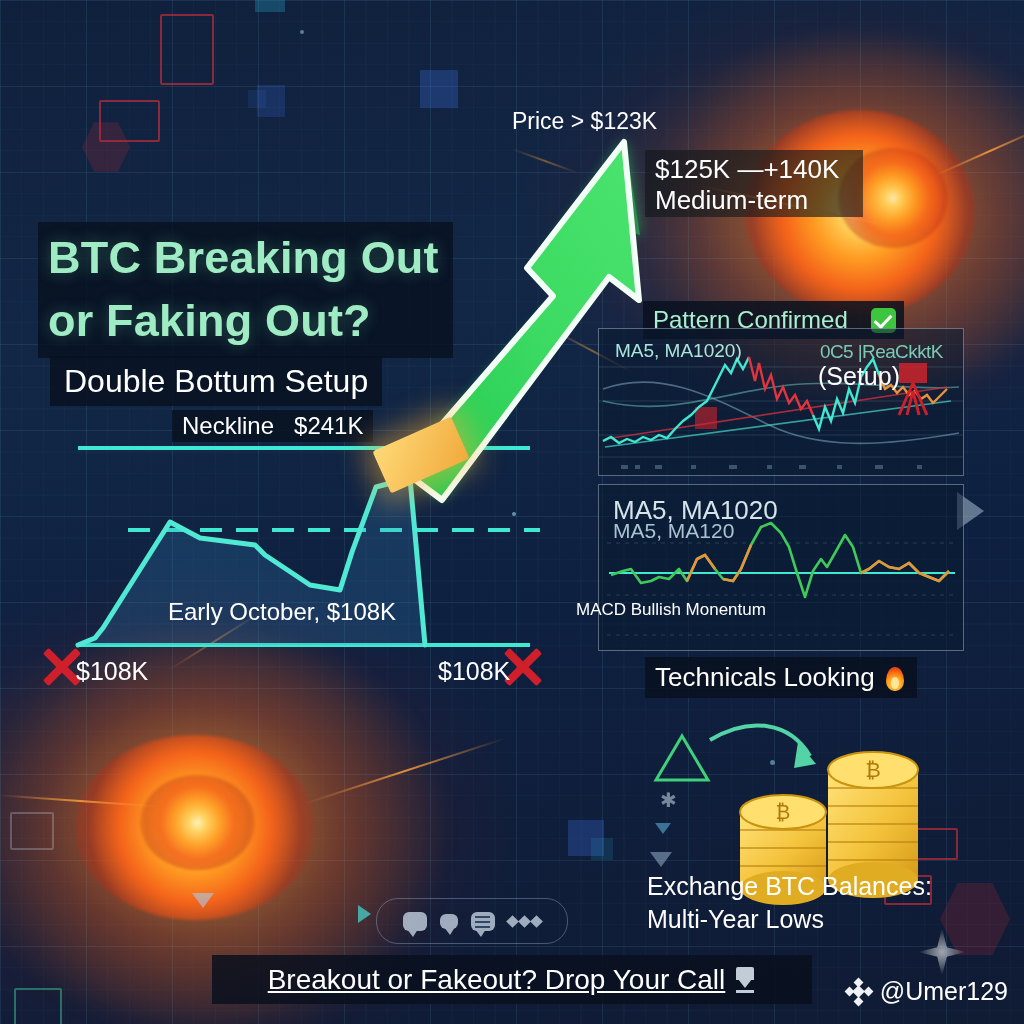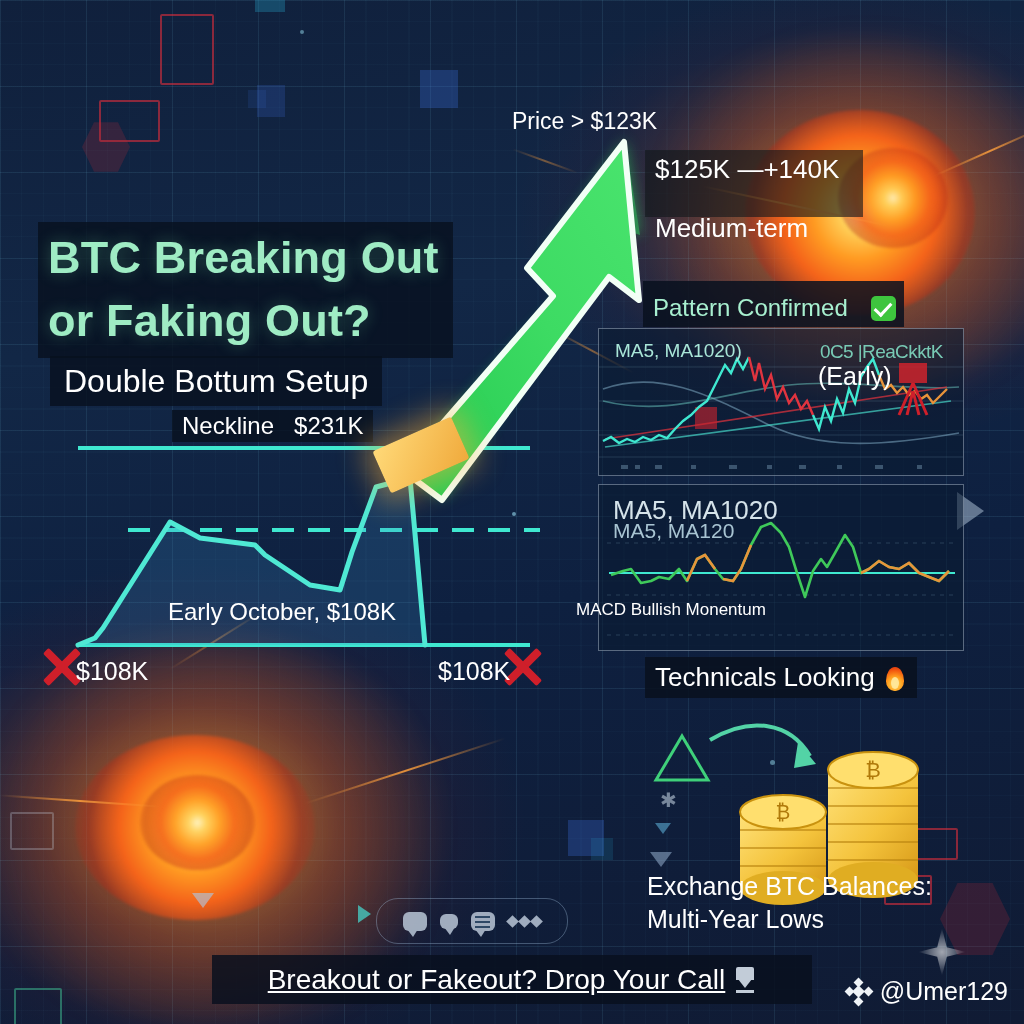--- a/index.html
+++ b/index.html
@@ -55,24 +55,24 @@
   }
   #neckline-lbl{position:absolute;left:172px;top:410px;color:#fff;font-size:24px;padding:2px 10px;}
   #earlyoct{position:absolute;left:168px;top:598px;color:#fff;font-size:24px;}
 
   #price-lbl{position:absolute;left:512px;top:108px;color:#fff;font-size:23px;}
   #target-box{
     position:absolute;left:645px;top:150px;width:218px;height:67px;
     background:rgba(16,22,26,.62);
   }
   #target-box .t1{position:absolute;left:10px;top:4px;font-size:26px;color:#fff;white-space:pre;}
-  #target-box .t2{position:absolute;left:10px;top:35px;font-size:26px;color:#fff;white-space:pre;margin-top:28px;}
+  #target-box .t2{position:absolute;left:10px;top:35px;font-size:26px;color:#fff;white-space:pre;}
 
   #pattern-chip{
-    position:absolute;left:643px;top:281px;height:32px;padding:11px 8px 3px 10px;
+    position:absolute;left:643px;top:301px;height:32px;padding:3px 8px 3px 10px;
     background:rgba(8,16,30,.85);display:flex;align-items:center;gap:23px;
   }
   #pattern-chip .txt{color:#a8f0d0;font-size:24px;}
   .ck{display:inline-block;width:25px;height:25px;background:#3ec53e;border-radius:5px;position:relative;}
   .ck:after{content:"";position:absolute;left:7px;top:3px;width:7px;height:14px;border:solid #fff;border-width:0 3.2px 3.2px 0;transform:rotate(43deg);}
 
   .panel{position:absolute;border:1px solid rgba(200,215,230,.42);background:rgba(10,26,48,.55);overflow:hidden;}
   #panel-candle{left:598px;top:328px;width:364px;height:146px;}
   #panel-macd{left:598px;top:484px;width:364px;height:165px;}
   .panel .pl{position:absolute;font-size:19px;color:#bcd2dc;white-space:pre;}
@@ -187,21 +187,21 @@
     <line x1="78" y1="448" x2="530" y2="448" stroke="#3fe8d0" stroke-width="4"></line>
 
     <line x1="128" y1="530" x2="540" y2="530" stroke="#3fe8d0" stroke-width="4" stroke-dasharray="22 14"></line>
 
     <line x1="78" y1="645" x2="530" y2="645" stroke="#3fe8d0" stroke-width="4"></line>
 
     <path d="M 78,645 L 95,638 L 103,628 L 170,522 L 200,538 L 255,545 L 265,555 L 310,585 L 340,590 L 352,552 L 376,487 L 410,478 L 425,645 Z" fill="rgba(60,140,200,.22)" stroke="none"></path>
     <polyline points="78,645 95,638 103,628 170,522 200,538 255,545 265,555 310,585 340,590 352,552 376,487 410,478 425,645" fill="none" stroke="#4fe9d4" stroke-width="5" stroke-linejoin="round" stroke-linecap="round"></polyline>
   </svg>
 
-  <div class="lbl chipbg" id="neckline-lbl">Neckline   $231K</div>
+  <div class="lbl chipbg" id="neckline-lbl">Neckline   $241K</div>
   <div class="lbl" id="earlyoct">Early October, $108K</div>
 
   <div class="xmark" style="left:40px;top:645px;"></div>
   <div class="pricetag" style="left:76px;top:657px;">$108K</div>
   <div class="xmark" style="left:501px;top:645px;"></div>
   <div class="pricetag" style="left:438px;top:657px;">$108K</div>
 
   <svg width="1024" height="1024" class="layer" style="pointer-events:none;">
     <defs>
       <filter id="arrowglow" x="-40%" y="-40%" width="180%" height="180%">
@@ -274,21 +274,21 @@
         <rect x="276" y="136" width="8" height="4"></rect>
           <rect x="318" y="136" width="5" height="4"></rect>
       </g>
 
       <rect x="300" y="34" width="28" height="20" fill="rgba(205,35,45,.85)"></rect>
       <path d="M 314,54 L 300,86 M 314,54 L 328,86 M 314,62 L 308,86 M 314,62 L 320,86" stroke="#cf1f2a" stroke-width="3" fill="none"></path>
     </svg>
     <div class="pl" style="left:16px;top:11px;color:#a9e6d8;">MA5, MA1020)</div>
   </div>
   <div id="check-garble">0C5 |ReaCkktK</div>
-  <div id="check-word">(Early)</div>
+  <div id="check-word">(Setup)</div>
 
   <div class="panel" id="panel-macd">
     <svg width="364" height="165">
       <g stroke="rgba(150,190,215,.22)" stroke-width="1" stroke-dasharray="4 5">
         <line x1="8" y1="58" x2="356" y2="58"></line>
         <line x1="8" y1="110" x2="356" y2="110"></line>
         <line x1="8" y1="150" x2="356" y2="150"></line>
       </g>
       <line x1="10" y1="88" x2="356" y2="88" stroke="#3fe8d0" stroke-width="2"></line>
       <polyline points="12,90 24,86 32,84 42,98 52,96 60,92 70,94 80,84 88,96 98,74 106,70 116,84 124,94 134,96 142,84 152,60 162,42 172,38 182,48 190,62 198,88 206,112 214,86 222,74 228,82 236,68 246,50 254,62 262,88 270,84 280,76 290,82 300,84 310,78 320,88 330,92 340,96 350,86" fill="none" stroke="#3fc95a" stroke-width="2.6" stroke-linejoin="round"></polyline>

